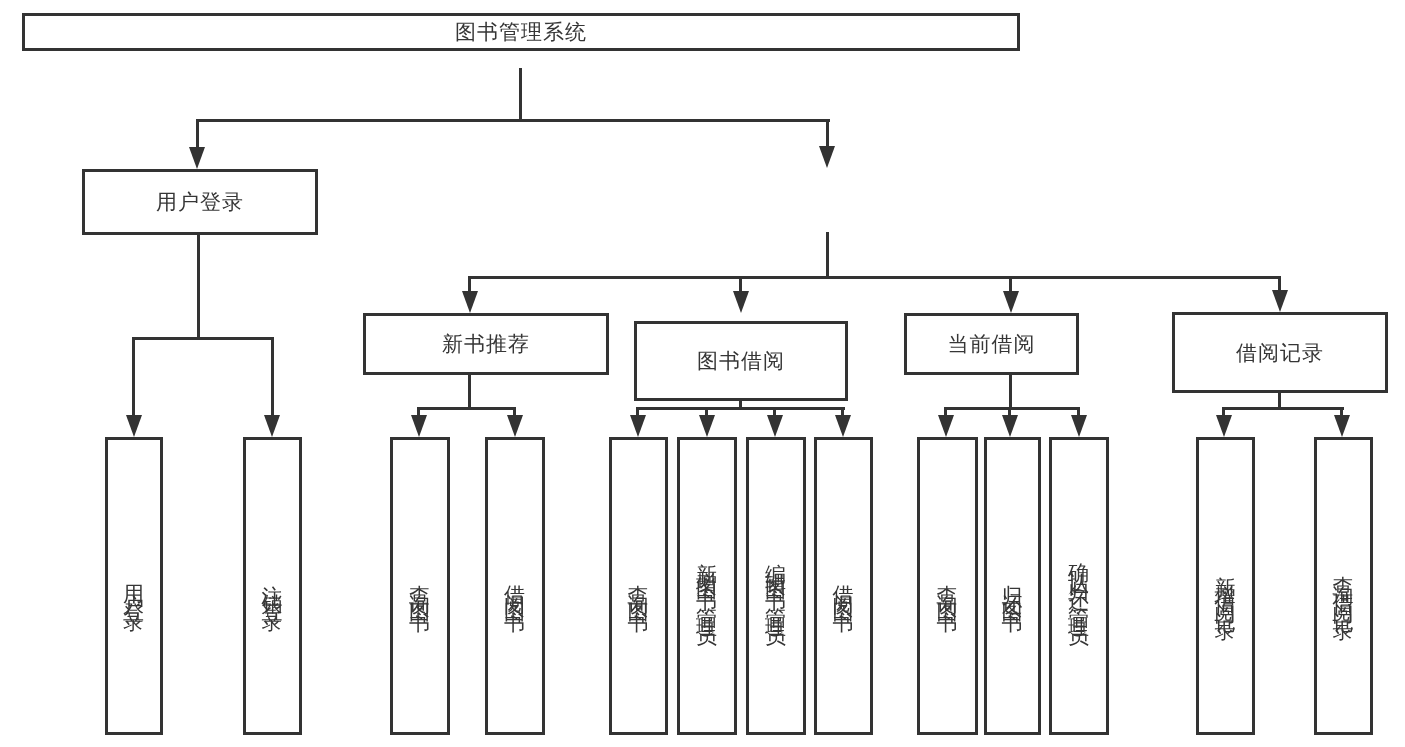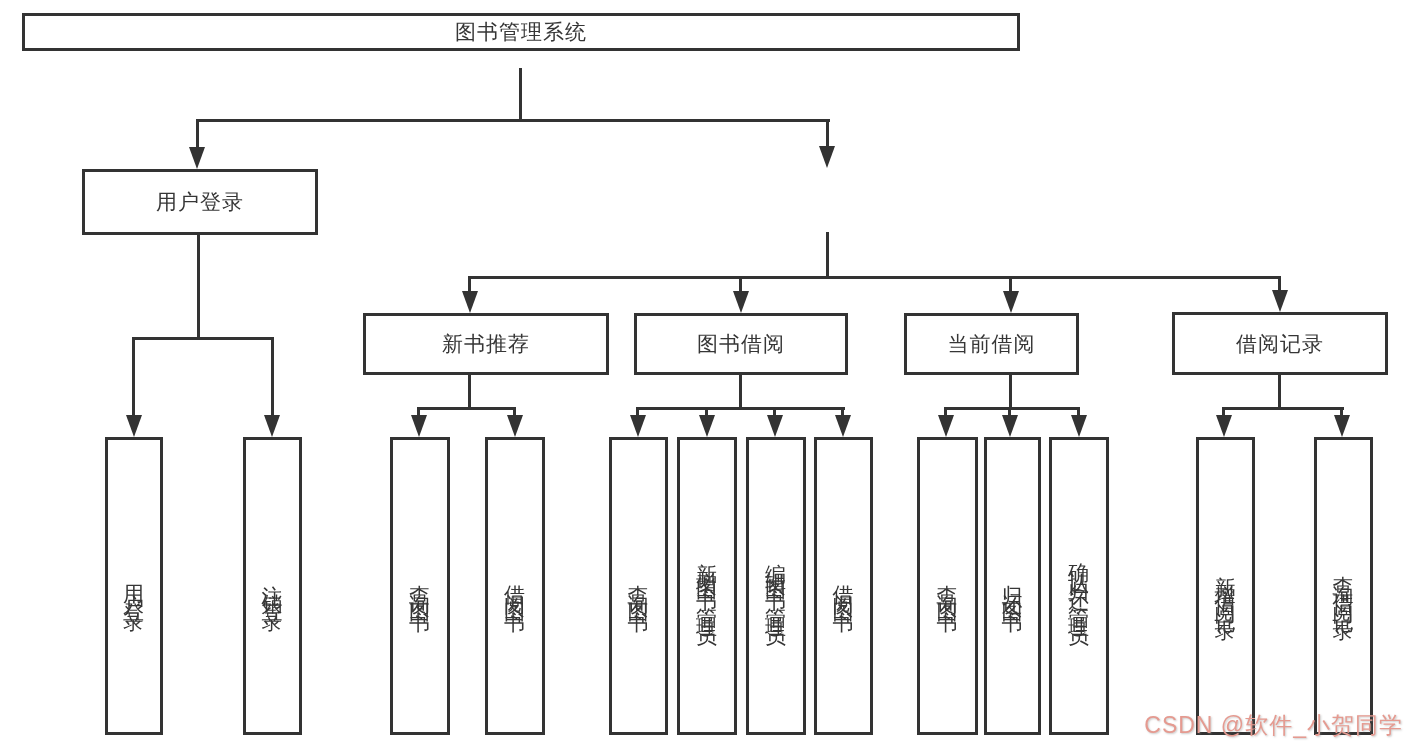--- a/index.html
+++ b/index.html
@@ -109,27 +109,27 @@
   <div class="v" style="left:739px;top:276px;height:16px"></div>
   <div class="tri" style="left:733px;top:291px"></div>
   <div class="v" style="left:1009px;top:276px;height:16px"></div>
   <div class="tri" style="left:1003px;top:291px"></div>
   <div class="v" style="left:1278px;top:276px;height:15px"></div>
   <div class="tri" style="left:1272px;top:290px"></div>
 
   <div class="node" style="left:363px;top:313px;width:246px;height:62px">
     <span>新书推荐</span>
   </div>
-  <div class="node" style="left:634px;top:313px;width:214px;height:62px">
+  <div class="node" style="left:634px;top:321px;width:214px;height:80px">
     <span>图书借阅</span>
   </div>
   <div class="node" style="left:904px;top:313px;width:175px;height:62px">
     <span>当前借阅</span>
   </div>
-  <div class="node" style="left:1172px;top:312px;width:216px;height:63px">
+  <div class="node" style="left:1172px;top:312px;width:216px;height:81px">
     <span>借阅记录</span>
   </div>
 
   <div class="v" style="left:468px;top:375px;height:34px"></div>
   <div class="h" style="left:417px;top:407px;width:99px"></div>
   <div class="v" style="left:417px;top:407px;height:10px"></div>
   <div class="tri" style="left:411px;top:415px"></div>
   <div class="v" style="left:513px;top:407px;height:10px"></div>
   <div class="tri" style="left:507px;top:415px"></div>
 
@@ -197,15 +197,14 @@
     <span class="vtext">确认归还（管理员）</span>
   </div>
 
   <div class="node leaf" style="left:1196px;width:59px">
     <span class="vtext">新增借阅记录</span>
   </div>
   <div class="node leaf" style="left:1314px;width:59px">
     <span class="vtext">查询借阅记录</span>
   </div>
 
-  <div class="watermark">CSDN @软件_小贺同学</div>
 
 </div>
 
 </body></html>

